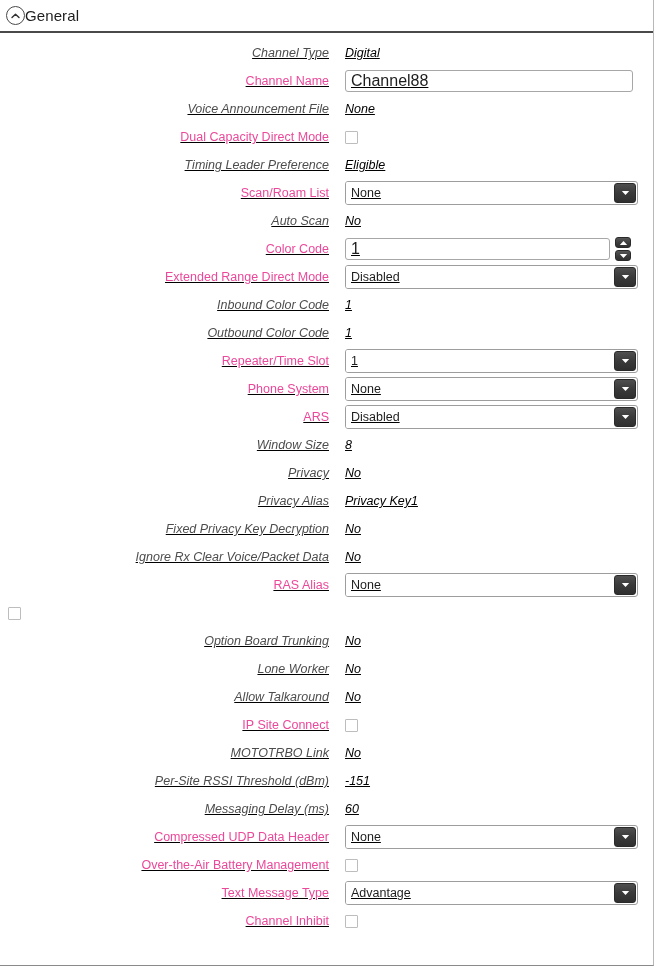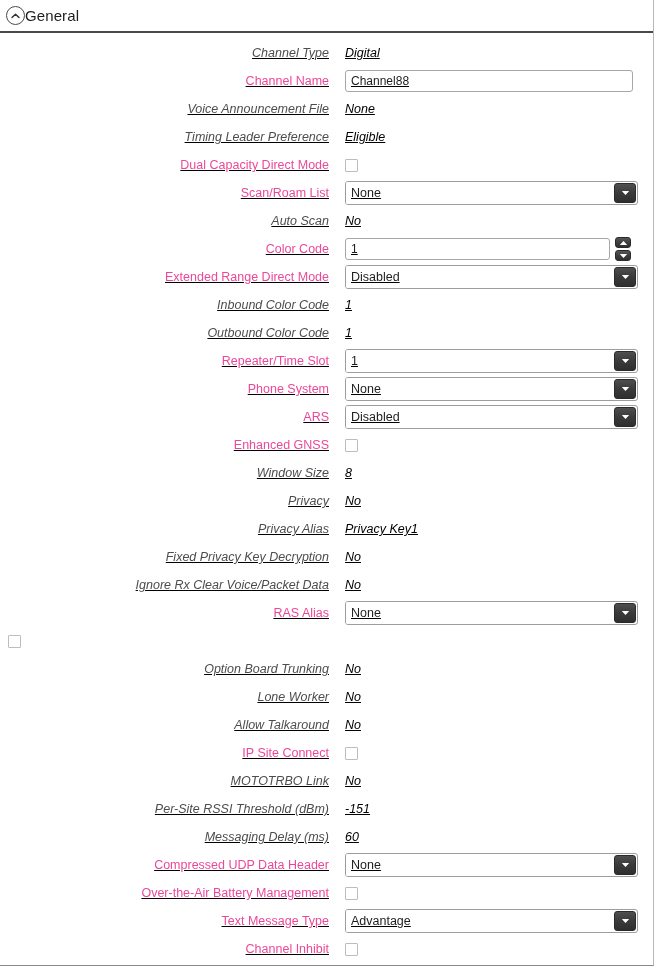--- a/index.html
+++ b/index.html
@@ -96,21 +96,21 @@
   .textbox {
     height: 22px;
     box-sizing: border-box;
     margin-left: 8px;
     background: #ffffff;
     border: 1px solid #a7a7a7;
     border-radius: 3px;
     display: flex;
     align-items: center;
     padding: 0 5px;
-    font-size: 12px;
+    font-size: 16px;
     color: #1d1d1d;
     width: 288px;
   }
   .textbox.narrow { width: 265px; }
 
   
   .combo {
     height: 24px;
     width: 293px;
     box-sizing: border-box;
@@ -208,30 +208,30 @@
         <div class="control">
           <div class="textbox">Channel88</div>
         </div>
       </div>
       <div class="row readonly">
         <div class="label">Voice Announcement File</div>
         <div class="control">
           <div class="ro-value">None</div>
         </div>
       </div>
+      <div class="row">
+        <div class="label">Dual Capacity Direct Mode</div>
+        <div class="control">
+          <div class="checkbox"></div>
+        </div>
+      </div>
       <div class="row readonly">
         <div class="label">Timing Leader Preference</div>
         <div class="control">
           <div class="ro-value">Eligible</div>
-        </div>
-      </div>
-      <div class="row">
-        <div class="label">Dual Capacity Direct Mode</div>
-        <div class="control">
-          <div class="checkbox"></div>
         </div>
       </div>
       <div class="row">
         <div class="label">Scan/Roam List</div>
         <div class="control">
           <div class="combo">
             <div class="combo-text">None</div>
             <div class="combo-btn">
               <svg width="9" height="6" viewBox="0 0 9 6">
                 <path d="M0.8 1 L4.5 5 L8.2 1 Z" fill="#ffffff"></path>
@@ -321,26 +321,20 @@
           <div class="combo">
             <div class="combo-text">Disabled</div>
             <div class="combo-btn">
               <svg width="9" height="6" viewBox="0 0 9 6">
                 <path d="M0.8 1 L4.5 5 L8.2 1 Z" fill="#ffffff"></path>
               </svg>
             </div>
           </div>
         </div>
       </div>
-      <div class="row">
-        <div class="label">Enhanced GNSS</div>
-        <div class="control">
-          <div class="checkbox"></div>
-        </div>
-      </div>
       <div class="row readonly">
         <div class="label">Window Size</div>
         <div class="control">
           <div class="ro-value">8</div>
         </div>
       </div>
       <div class="row readonly">
         <div class="label">Privacy</div>
         <div class="control">
           <div class="ro-value">No</div>

